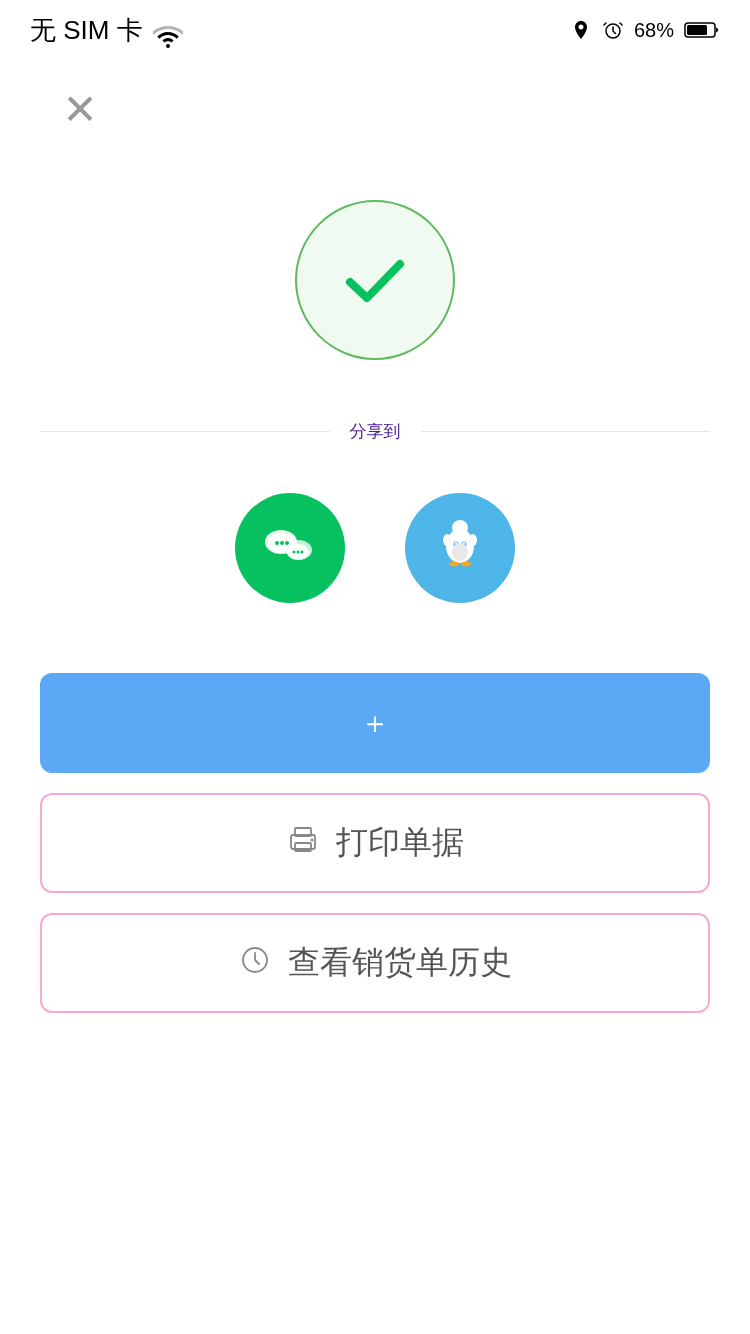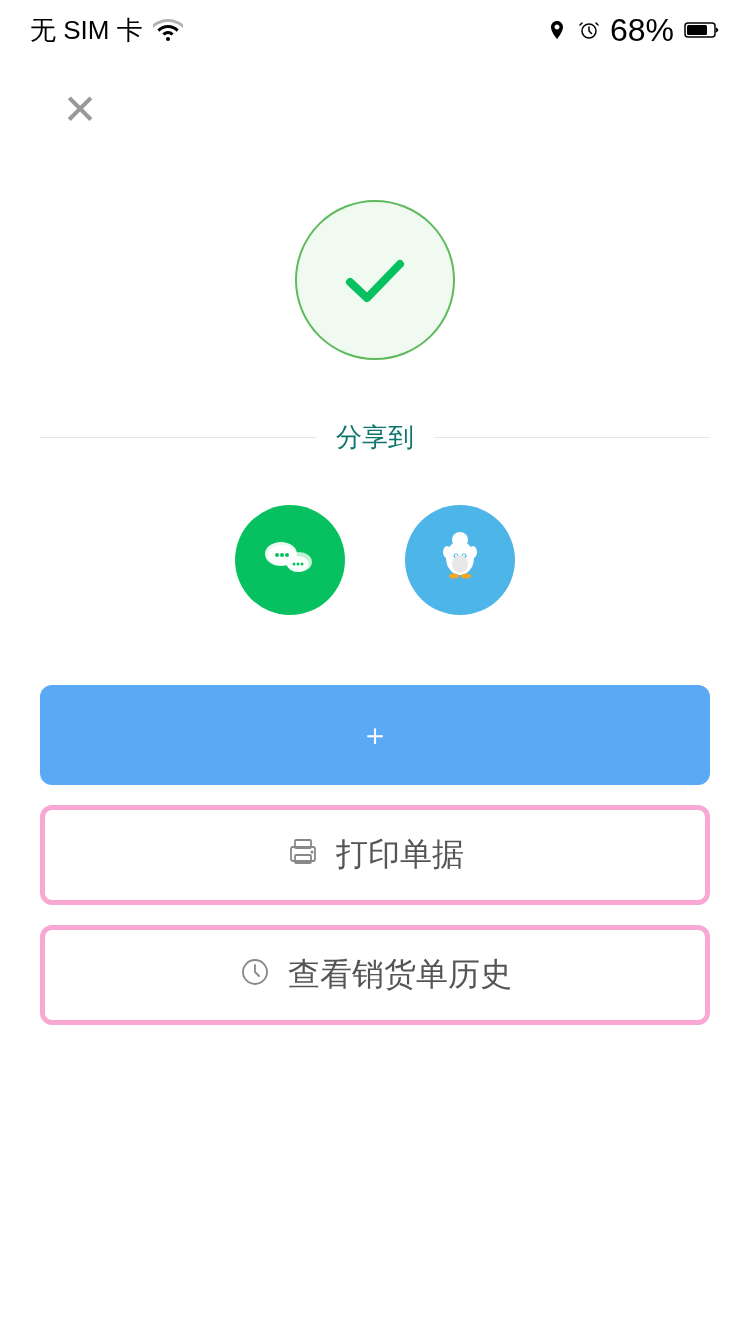--- a/index.html
+++ b/index.html
@@ -19,39 +19,39 @@
       height: 60px;
       background: #ffffff;
       display: flex;
       align-items: center;
       justify-content: space-between;
       padding: 0 30px;
       flex-shrink: 0;
     }
     .status-left {
       display: flex;
-      align-items: center;
+      align-items: flex-end;
       gap: 10px;
       font-size: 26px;
       color: #000;
       font-weight: 500;
     }
     .status-center {
       font-size: 28px;
       font-weight: 600;
       color: #000;
       position: absolute;
       left: 50%;
       transform: translateX(-50%);
     }
     .status-right {
       display: flex;
       align-items: center;
       gap: 10px;
-      font-size: 32px;
+      font-size: 20px;
       color: #000;
     }
 
     
     .wifi-icon {
       width: 30px;
       height: 22px;
     }
 
     
@@ -122,22 +122,22 @@
       display: flex;
       align-items: center;
       gap: 20px;
     }
     .divider-line {
       flex: 1;
       height: 1px;
       background: #e5e5e5;
     }
     .share-label {
-      font-size: 26px;
-      color: #0f766e;
+      font-size: 17px;
+      color: #4c1d95;
       white-space: nowrap;
     }
 
     
     .share-icons {
       display: flex;
       gap: 60px;
       margin-top: 50px;
       align-items: center;
     }
@@ -174,21 +174,21 @@
       cursor: pointer;
     }
     .btn-primary {
       background: #5ba8f5;
       color: #ffffff;
       font-weight: 400;
     }
     .btn-secondary {
       background: #ffffff;
       color: #555555;
-      border: 5px solid #f9a8d4;
+      border: 2px solid #f9a8d4;
       font-weight: 400;
     }
     .btn-icon {
       font-size: 30px;
     }
   </style>
 </head>
 <body>
 
 <div class="status-bar">

